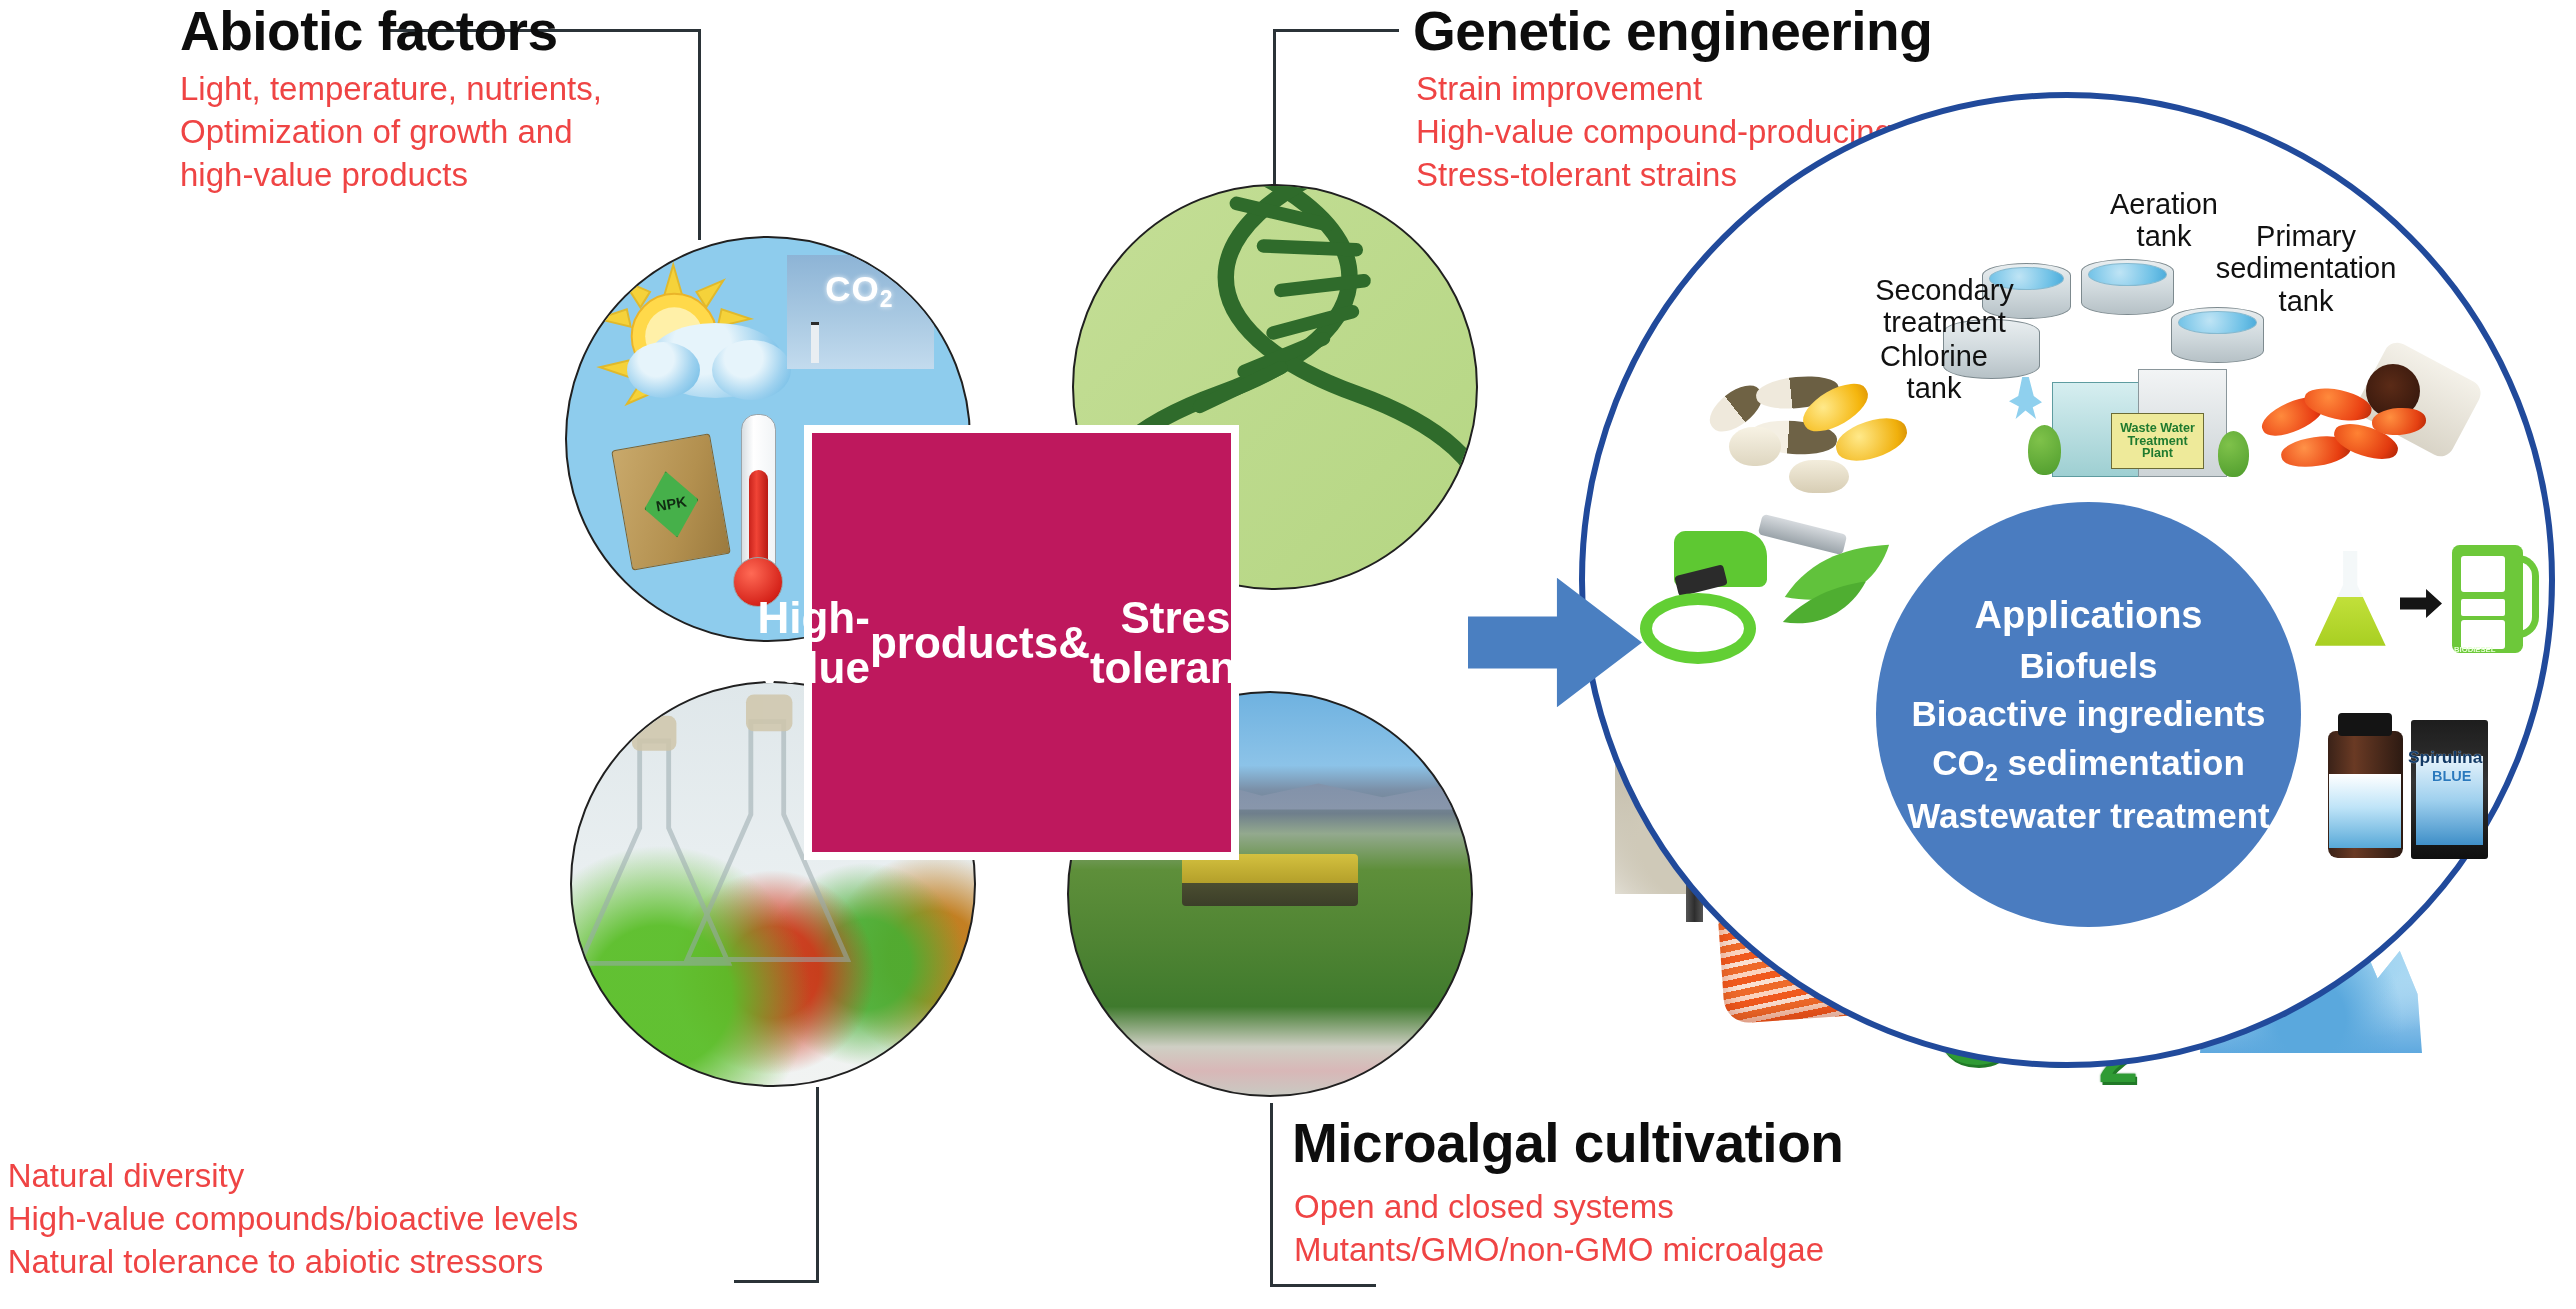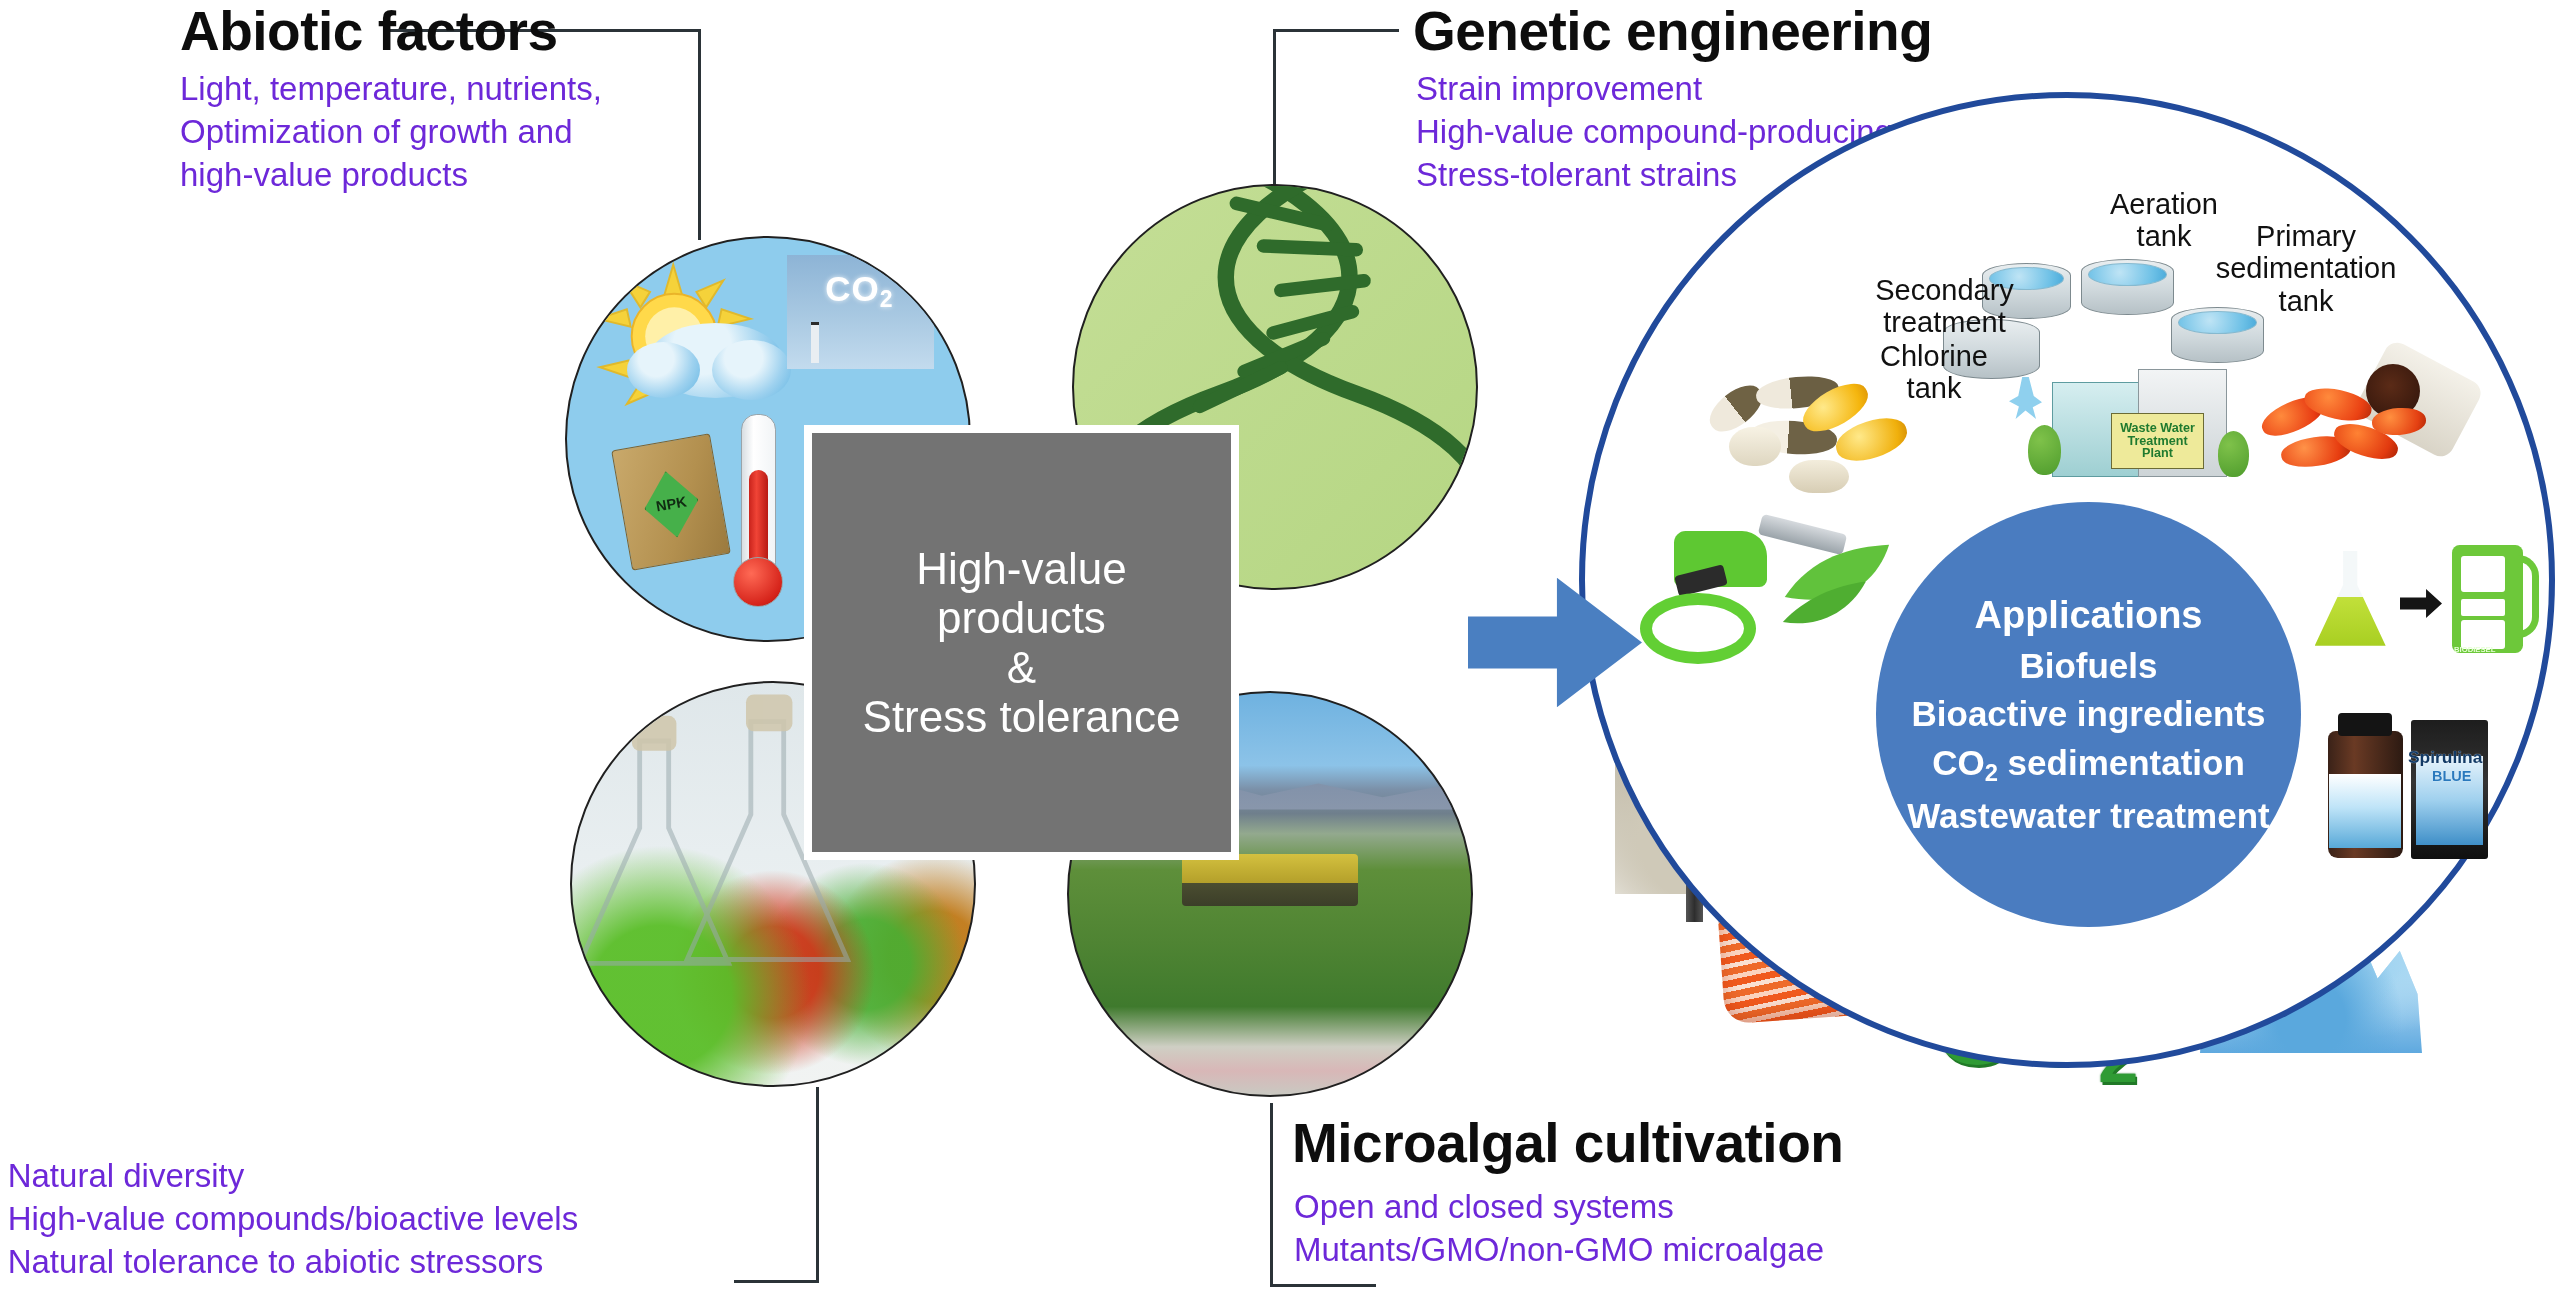--- a/index.html
+++ b/index.html
@@ -16,21 +16,21 @@
   .heading {
     position: absolute;
     font-weight: bold;
     color: #0d0d0d;
     letter-spacing: -0.5px;
     white-space: nowrap;
     line-height: 1.0;
   }
   .bodylines {
     position: absolute;
-    color: #6d28d9;
+    color: #ef4444;
     line-height: 1.30;
     white-space: nowrap;
   }
   .bodylines div { white-space: nowrap; }
   sub { font-size: 0.68em; vertical-align: -0.25em; }
 
   
   .conn { position: absolute; background: #2b3338; }
   .conn.v { width: 2.9px; }
   .conn.h { height: 2.9px; }
@@ -70,27 +70,27 @@
   .pond-mountain {
     position: absolute; left: 0; top: 20%; width: 100%; height: 9%;
     background: linear-gradient(#7e8ea6,#8d9ab0);
     clip-path: polygon(0 100%, 8% 42%, 20% 70%, 34% 20%, 48% 62%, 62% 28%, 78% 66%, 92% 36%, 100% 74%, 100% 100%);
     opacity:.85;
   }
 
   
   #centre-box {
     position: absolute;
-    background: #737373;
+    background: #be185d;
     border: 8.7px solid #ffffff;
-    display: flex; flex-direction: column;
+    display: flex; flex-direction: row;
     align-items: center; justify-content: center;
     text-align: center;
     color: #ffffff;
-    font-weight: normal;
+    font-weight: bold;
     line-height: 1.12;
     z-index: 8;
   }
   #centre-box div { width: 100%; }
 
   
   #big-arrow { position: absolute; z-index: 9; }
 
   
   #apps-outer {

